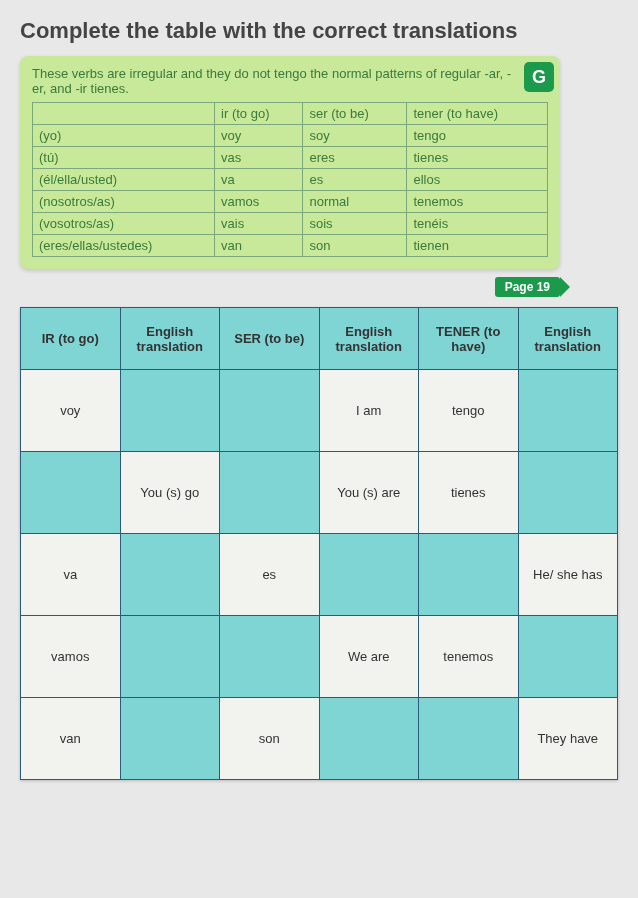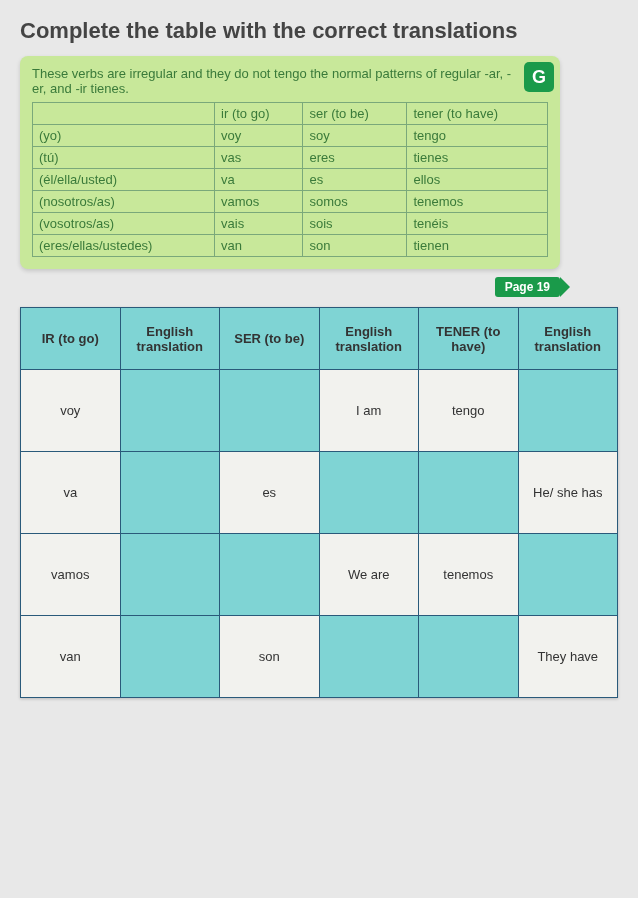--- a/index.html
+++ b/index.html
@@ -141,21 +141,21 @@
         </tr>
     <tr>
           <td>(él/ella/usted)</td>
           <td>va</td>
           <td>es</td>
           <td>ellos</td>
         </tr>
     <tr>
           <td>(nosotros/as)</td>
           <td>vamos</td>
-          <td>somos</td>
+          <td>normal</td>
           <td>tenemos</td>
         </tr>
     <tr>
           <td>(vosotros/as)</td>
           <td>vais</td>
           <td>sois</td>
           <td>tenéis</td>
         </tr>
     <tr>
           <td>(eres/ellas/ustedes)</td>
@@ -182,20 +182,28 @@
   </tr>
   <tr>
     <td class="white">voy</td>
     <td class="cyan"></td>
     <td class="cyan"></td>
     <td class="white">I am</td>
     <td class="white">tengo</td>
     <td class="cyan"></td>
   </tr>
   <tr>
+    <td class="cyan"></td>
+    <td class="white">You (s) go</td>
+    <td class="cyan"></td>
+    <td class="white">You (s) are</td>
+    <td class="white">tienes</td>
+    <td class="cyan"></td>
+  </tr>
+  <tr>
     <td class="white">va</td>
     <td class="cyan"></td>
     <td class="white">es</td>
     <td class="cyan"></td>
     <td class="cyan"></td>
     <td class="white">He/ she has</td>
   </tr>
   <tr>
     <td class="white">vamos</td>
     <td class="cyan"></td>

